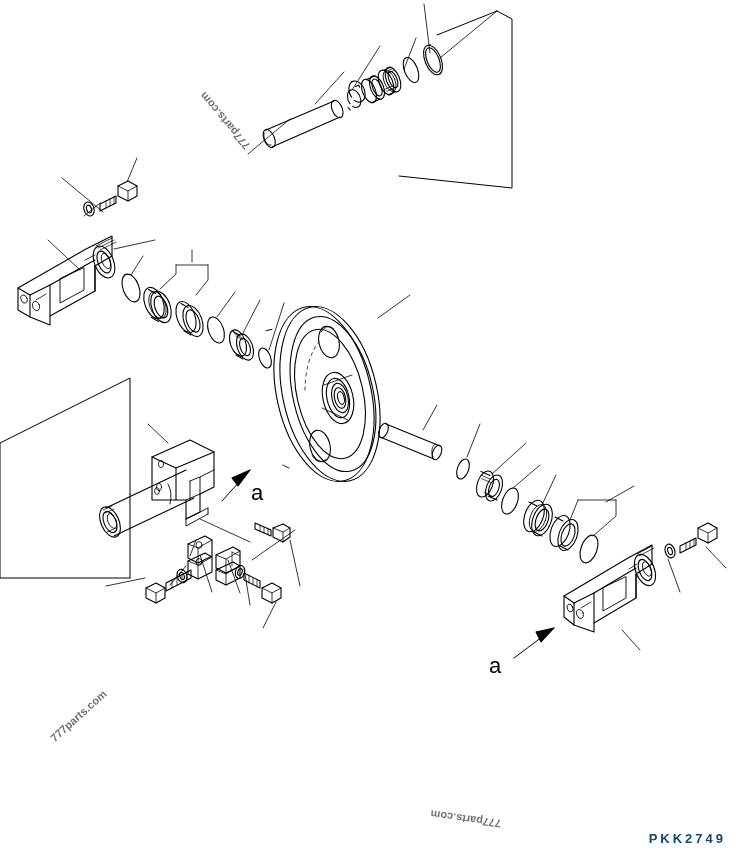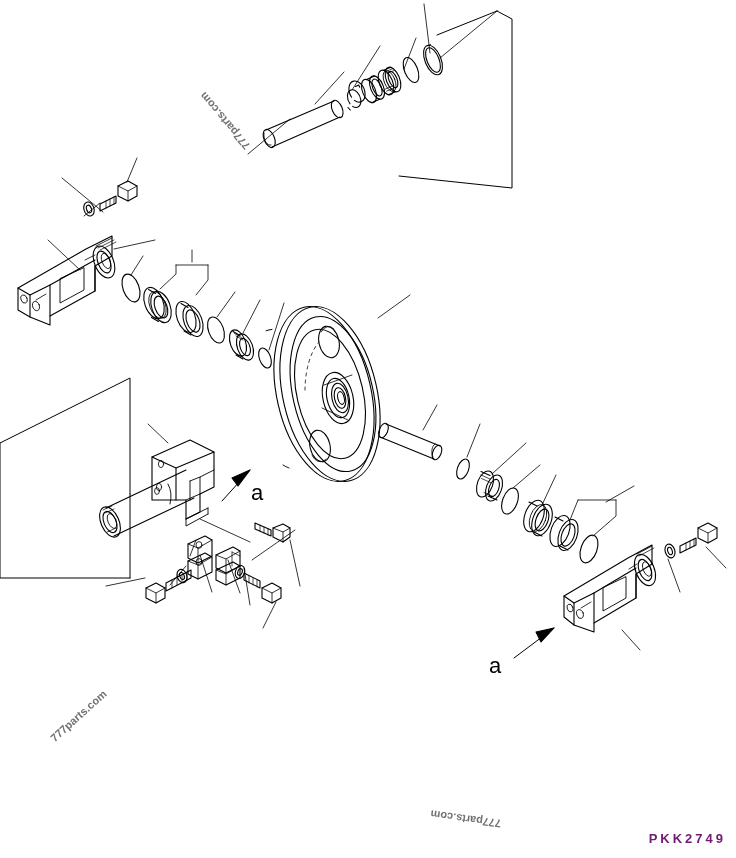--- a/index.html
+++ b/index.html
@@ -26,21 +26,21 @@
     height: 858px;
   }
   .partno {
     position: absolute;
     right: 10px;
     bottom: 12px;
     font-family: "Liberation Sans", sans-serif;
     font-size: 13px;
     font-weight: bold;
     letter-spacing: 3px;
-    color: #701a75;
+    color: #0c4a6e;
     white-space: nowrap;
     text-align: center;
   }
   .wm {
     position: absolute;
     font-family: "Liberation Sans", sans-serif;
     font-size: 11px;
     font-weight: bold;
     color: #58595b;
     white-space: nowrap;

